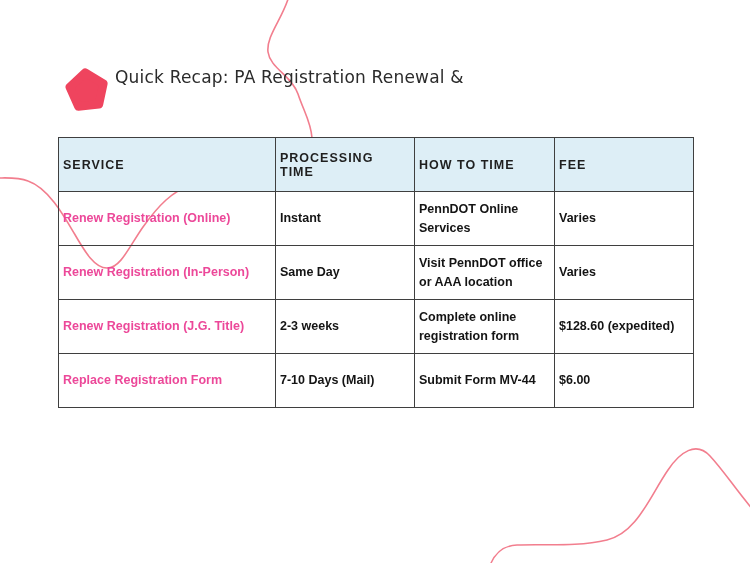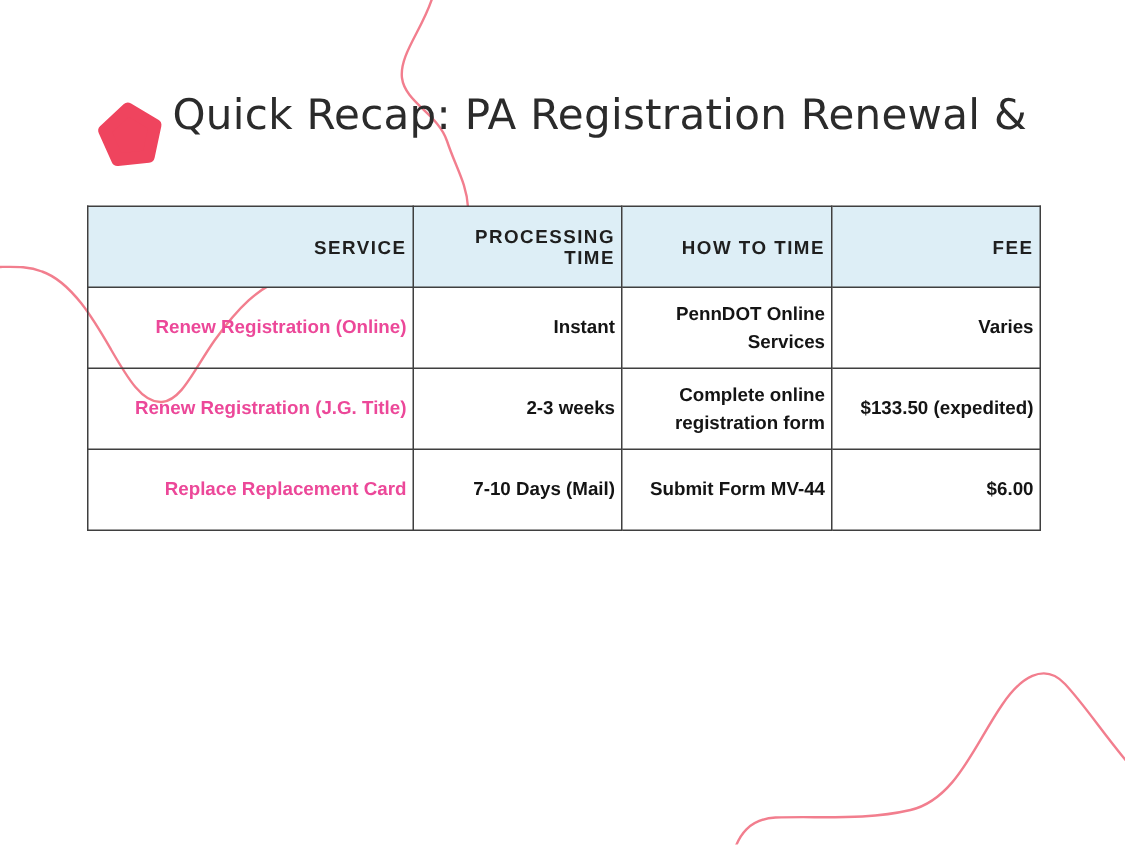--- a/index.html
+++ b/index.html
@@ -6,32 +6,32 @@
   body{
     width:750px;height:563px;position:relative;overflow:hidden;
     background:#ffffff;
     font-family:"Liberation Sans", sans-serif;
   }
   .decor-svg{position:absolute;left:0;top:0;z-index:0;}
   .pentagon-wrap{position:absolute;left:63px;top:66px;width:48px;height:47px;z-index:2;}
   .page-title{
     position:absolute;left:115px;top:60px;z-index:2;
     font-family:"DejaVu Sans", sans-serif;
-    font-size:28px;line-height:34px;color:#2b2b2b;
+    font-size:17px;line-height:34px;color:#2b2b2b;
     font-weight:500;letter-spacing:0.2px;
   }
   table.recap{
     position:absolute;left:58px;top:137px;z-index:1;
     width:635px;border-collapse:collapse;table-layout:fixed;
     border:1.5px solid #3f3f3f;
   }
   .recap tr{height:54px;}
   .recap th,.recap td{
     border:1px solid #3f3f3f;
-    text-align:right;vertical-align:middle;
+    text-align:left;vertical-align:middle;
     padding:2px 4px;background:transparent;
   }
   .recap thead th{
     background:#ddeef6;
     font-size:12.5px;font-weight:bold;letter-spacing:1px;
     color:#1f1f1f;
   }
   .recap td{
     font-size:12.5px;font-weight:bold;color:#141414;line-height:1.45;
   }
@@ -88,25 +88,31 @@
     </tr>
   </thead>
   <tbody>
     <tr>
       <td class="service">Renew Registration (Online)</td>
       <td>Instant</td>
       <td>PennDOT Online Services</td>
       <td class="fee">Varies</td>
     </tr>
     <tr>
+      <td class="service">Renew Registration (In-Person)</td>
+      <td>Same Day</td>
+      <td>Visit PennDOT office or AAA location</td>
+      <td class="fee">Varies</td>
+    </tr>
+    <tr>
       <td class="service">Renew Registration (J.G. Title)</td>
       <td>2-3 weeks</td>
       <td>Complete online registration form</td>
-      <td class="fee">$133.50 (expedited)</td>
+      <td class="fee">$128.60 (expedited)</td>
     </tr>
     <tr>
-      <td class="service">Replace Replacement Card</td>
+      <td class="service">Replace Registration Form</td>
       <td>7-10 Days (Mail)</td>
       <td>Submit Form MV-44</td>
       <td class="fee">$6.00</td>
     </tr>
   </tbody>
 </table>
 
 </body></html>

